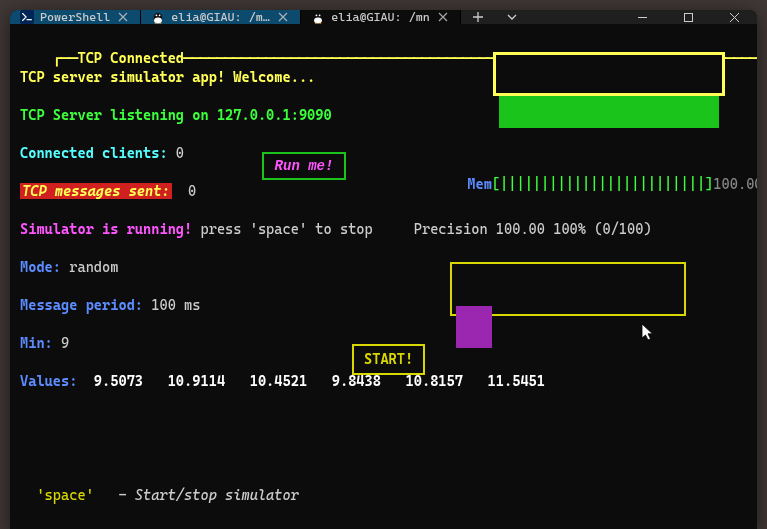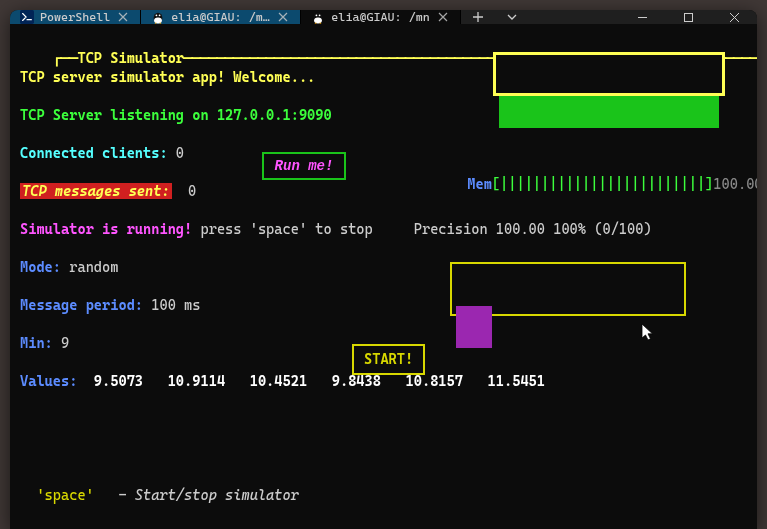--- a/index.html
+++ b/index.html
@@ -190,21 +190,21 @@
         </div>
       <div class="winbtn">
           <svg viewBox="0 0 11 11">
             <path d="M1 1l9 9M10 1l-9 9" stroke="#ccc" stroke-width="1"></path>
           </svg>
         </div>
     </div>
   </div>
 
   <div class="term">
-    <span class="frame-top yellowb">┌──</span><span class="yellowb">TCP Simulator</span><span class="frame-top yellowb">──────────────────────────────────────────────────────────────────────────┐</span>
+    <span class="frame-top yellowb">┌──</span><span class="yellowb">TCP Connected</span><span class="frame-top yellowb">──────────────────────────────────────────────────────────────────────────┐</span>
 <span class="row"><span class="yellowb">TCP server simulator app! Welcome...</span></span>
 <span class="row"><span class="greenb">TCP Server listening on 127.0.0.1:9090</span></span>
 <span class="row"><span class="cyanb">Connected clients:</span> <span class="white">0</span></span>
 <span class="row"><span class="red-label">TCP messages sent:</span>  <span class="white">0</span></span>
 <span class="row"><span class="magentab">Simulator is running!</span><span class="white"> press 'space' to stop</span>     <span class="white">Precision 100.00 100% (0/100)</span></span>
 <span class="row"><span class="blueb">Mode:</span><span class="white"> random</span></span>
 <span class="row"><span class="blueb">Message period:</span><span class="white"> 100 ms</span></span>
 <span class="row"><span class="blueb">Min:</span><span class="white"> 9</span></span>
 <span class="row"><span class="blueb">Values:</span><span class="whiteb">  9.5073   10.9114   10.4521   9.8438   10.8157   11.5451</span></span>
 <span class="row"> </span>

